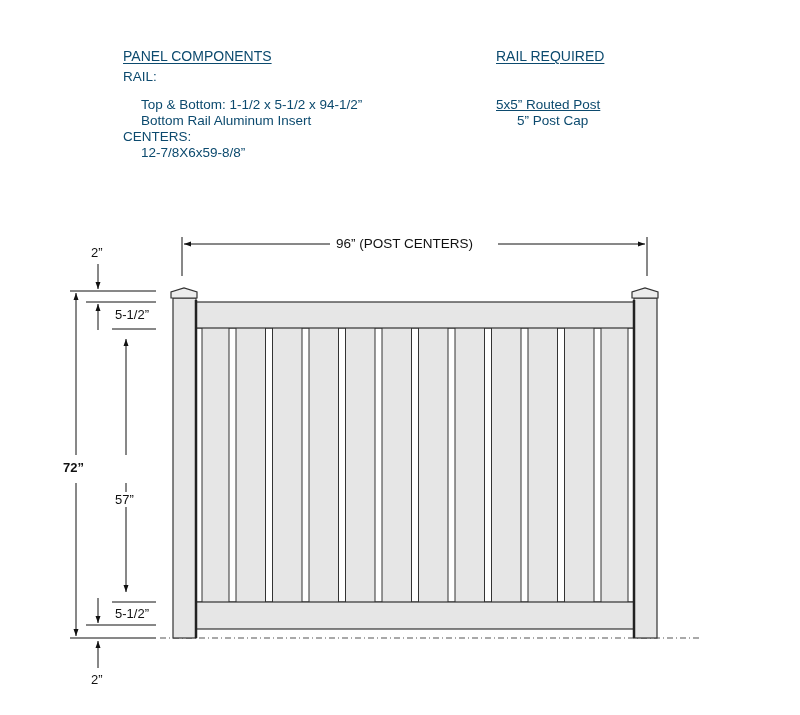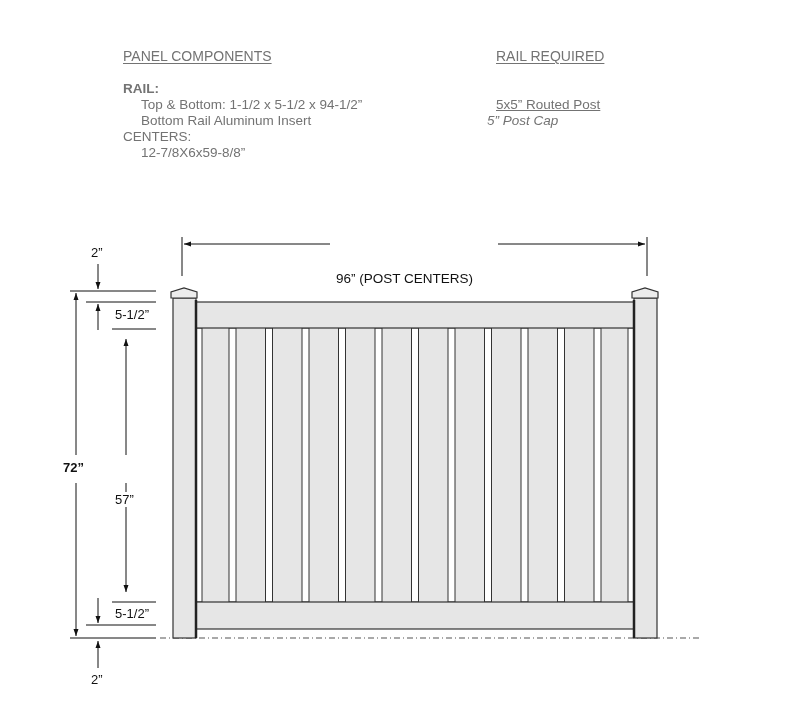--- a/index.html
+++ b/index.html
@@ -1,35 +1,35 @@
 <!DOCTYPE html>
 <html><head>
 <meta charset="utf-8">
 <style>
   html, body { margin: 0; padding: 0; background: #ffffff; }
   body { width: 800px; height: 715px; position: relative; overflow: hidden;
          font-family: "Liberation Sans", sans-serif; color: #111; }
-  .txt { position: absolute; font-size: 13.5px; line-height: 16px; white-space: nowrap; color: #737373; }
+  .txt { position: absolute; font-size: 13.5px; line-height: 16px; white-space: nowrap; color: #0c4a6e; }
   .hdr { text-decoration: underline; text-underline-offset: 2px; font-size: 14px; }
   svg#drawing { position: absolute; left: 0; top: 0; }
   .dim { position: absolute; font-size: 13px; color: #111; white-space: nowrap; background: #fff; }
 </style>
 </head>
 <body>
 
 <div class="txt hdr" style="left:123px; top:48px;">PANEL COMPONENTS</div>
-<div class="txt" style="left:123px; top:81px;font-weight:bold;">RAIL:</div>
+<div class="txt" style="left:123px; top:69px;">RAIL:</div>
 <div class="txt" style="left:141px; top:97px;">Top &amp; Bottom: 1-1/2 x 5-1/2 x 94-1/2”</div>
 <div class="txt" style="left:141px; top:113px;">Bottom Rail Aluminum Insert</div>
 <div class="txt" style="left:123px; top:129px;">CENTERS:</div>
 <div class="txt" style="left:141px; top:145px;">12-7/8X6x59-8/8”</div>
 
 <div class="txt hdr" style="left:496px; top:48px;">RAIL REQUIRED</div>
 <div class="txt" style="left:496px; top:97px;text-decoration:underline;">5x5” Routed Post</div>
-<div class="txt" style="left:487px; top:113px;font-style:italic;">5” Post Cap</div>
+<div class="txt" style="left:517px; top:113px;">5” Post Cap</div>
 
 <svg id="drawing" width="800" height="715" viewBox="0 0 800 715">
   <defs>
     <marker id="ah" markerWidth="8" markerHeight="8" refX="7" refY="4" orient="auto" markerUnits="userSpaceOnUse">
       <path d="M0,1.5 L7,4 L0,6.5 Z" fill="#111"></path>
     </marker>
   </defs>
 
   <g>
     <line x1="182" y1="237" x2="182" y2="276" stroke="#111" stroke-width="1"></line>
@@ -91,19 +91,19 @@
     <rect x="173" y="298" width="23" height="340" fill="#e6e6e6"></rect>
     <line x1="196" y1="300" x2="196" y2="638" stroke="#222" stroke-width="2.5"></line>
     <path d="M171,298 L171,292 L184,288 L197,292 L197,298 Z" fill="#ececec"></path>
 
     <rect x="634" y="298" width="23" height="340" fill="#e6e6e6"></rect>
     <line x1="634" y1="300" x2="634" y2="638" stroke="#222" stroke-width="2.5"></line>
     <path d="M632,298 L632,292 L645,288 L658,292 L658,298 Z" fill="#ececec"></path>
   </g>
 </svg>
 
-<div class="dim" style="left:336px; top:236px; font-size:13.5px;margin-top:35px;">96” (POST CENTERS)</div>
+<div class="dim" style="left:336px; top:236px; font-size:13.5px;">96” (POST CENTERS)</div>
 <div class="dim" style="left:91px; top:245px;">2”</div>
 <div class="dim" style="left:115px; top:307px;">5-1/2”</div>
 <div class="dim" style="left:63px; top:460px;font-weight:bold;">72”</div>
 <div class="dim" style="left:115px; top:460px;margin-top:32px;">57”</div>
 <div class="dim" style="left:115px; top:606px;">5-1/2”</div>
 <div class="dim" style="left:91px; top:672px;">2”</div>
 
 </body></html>

